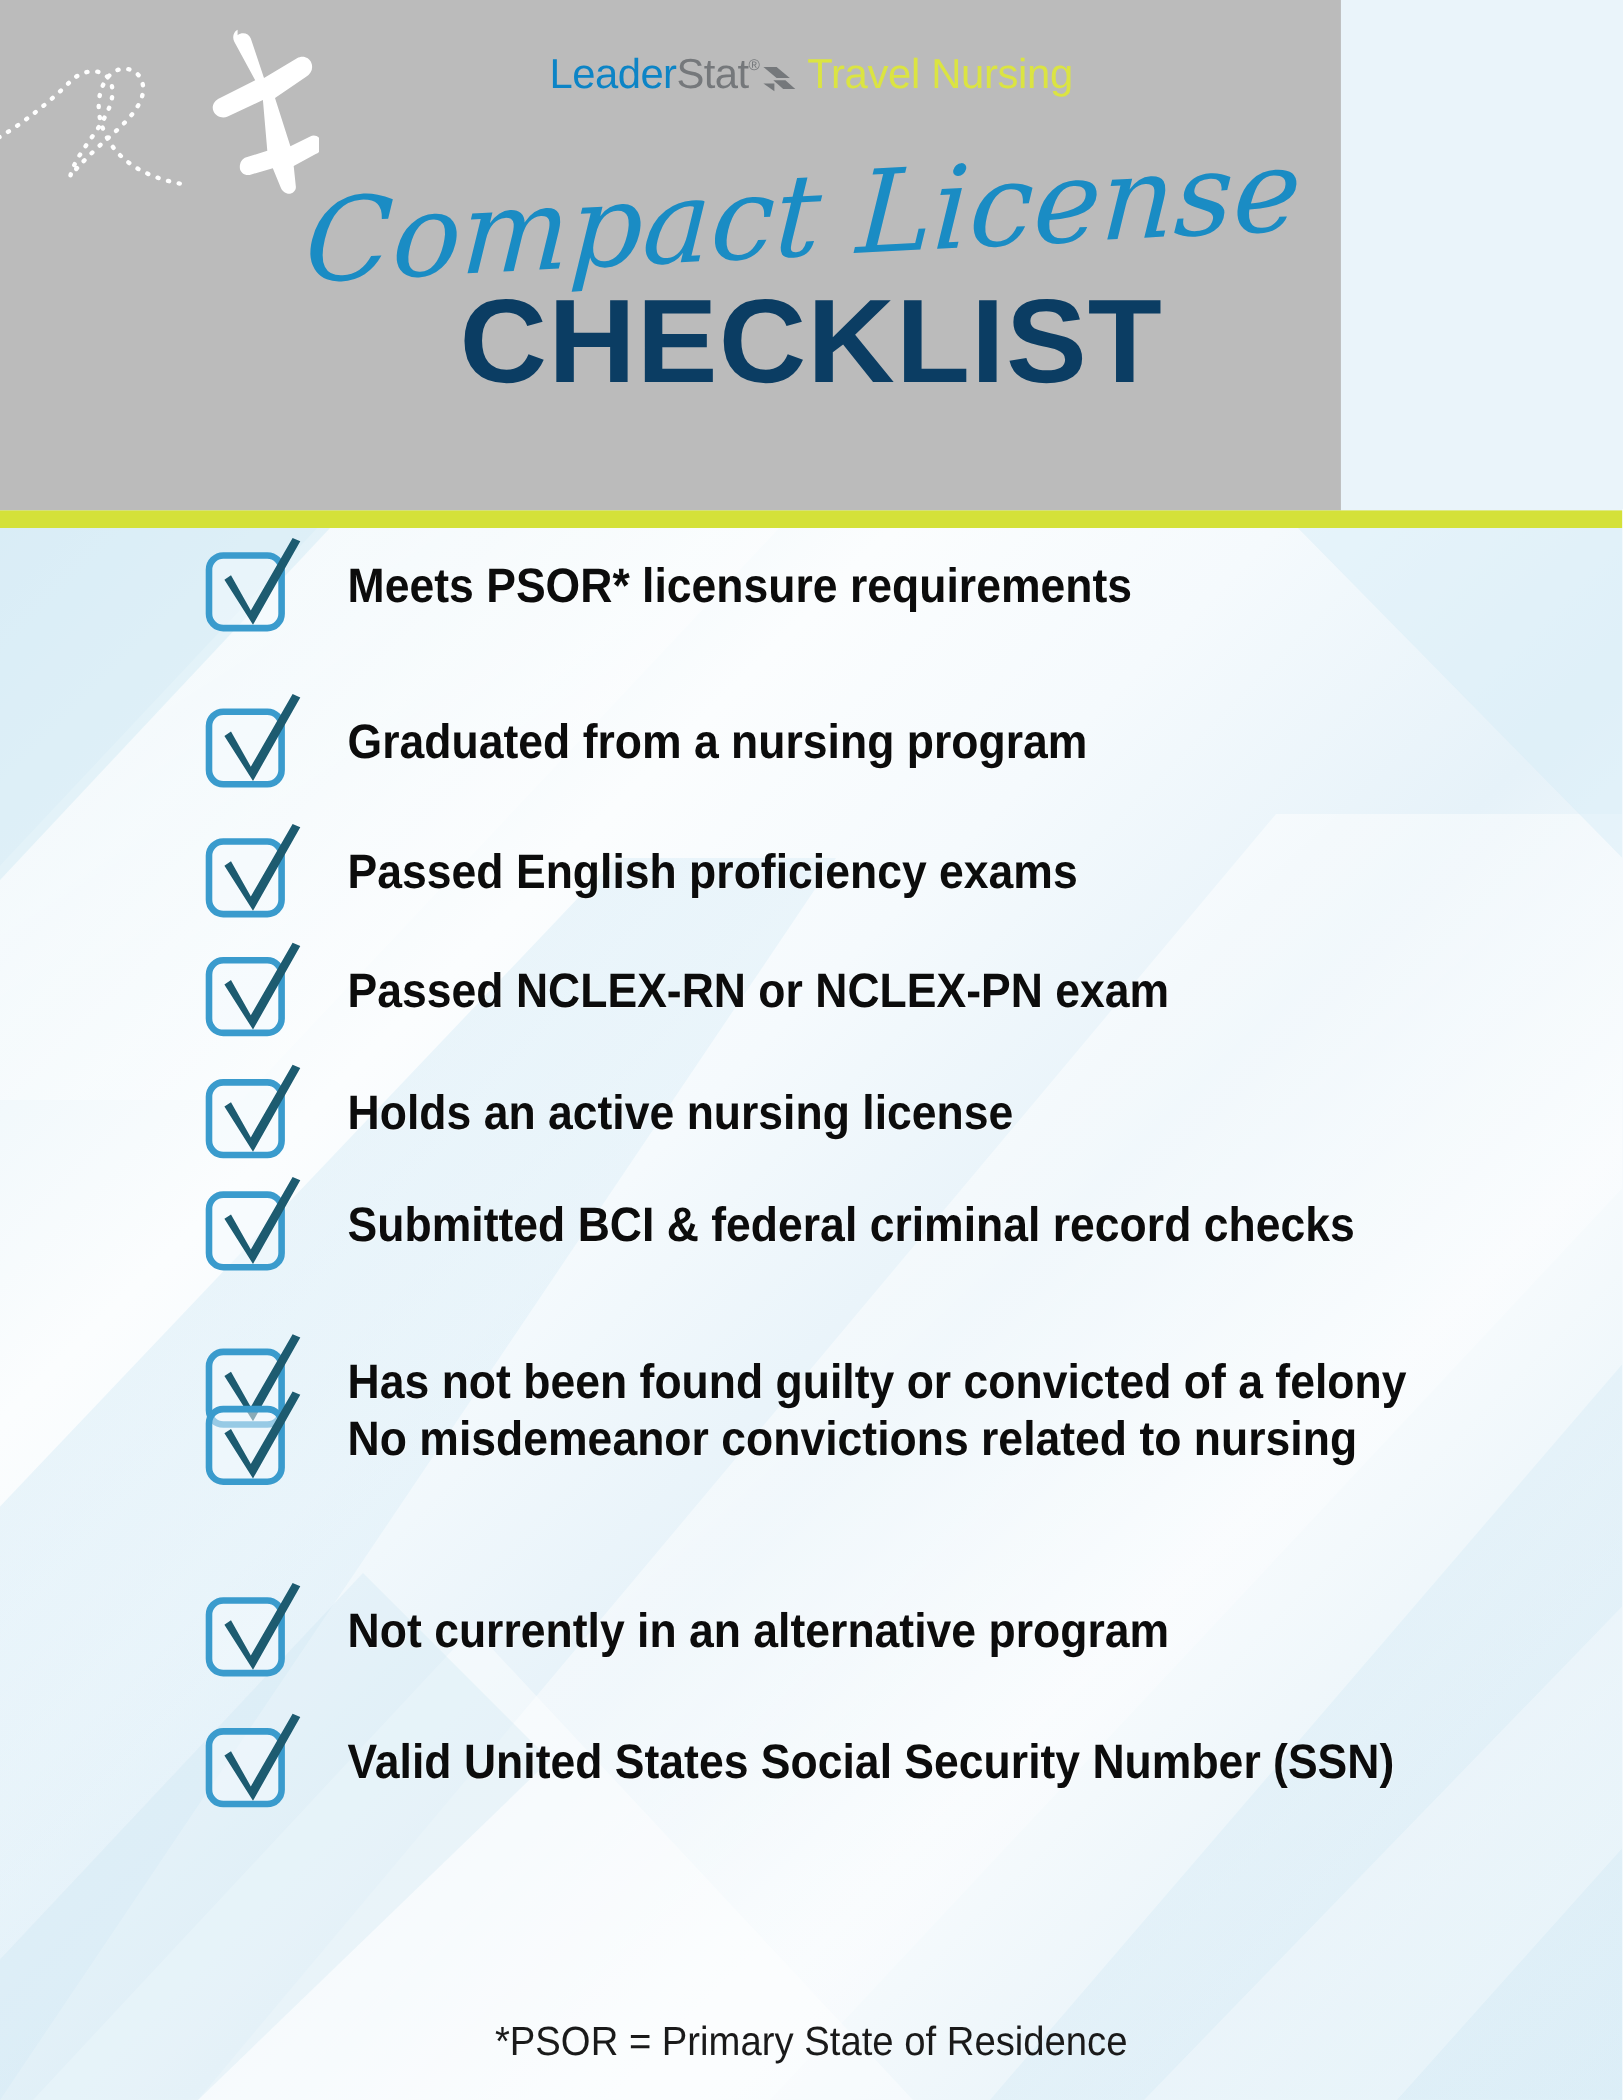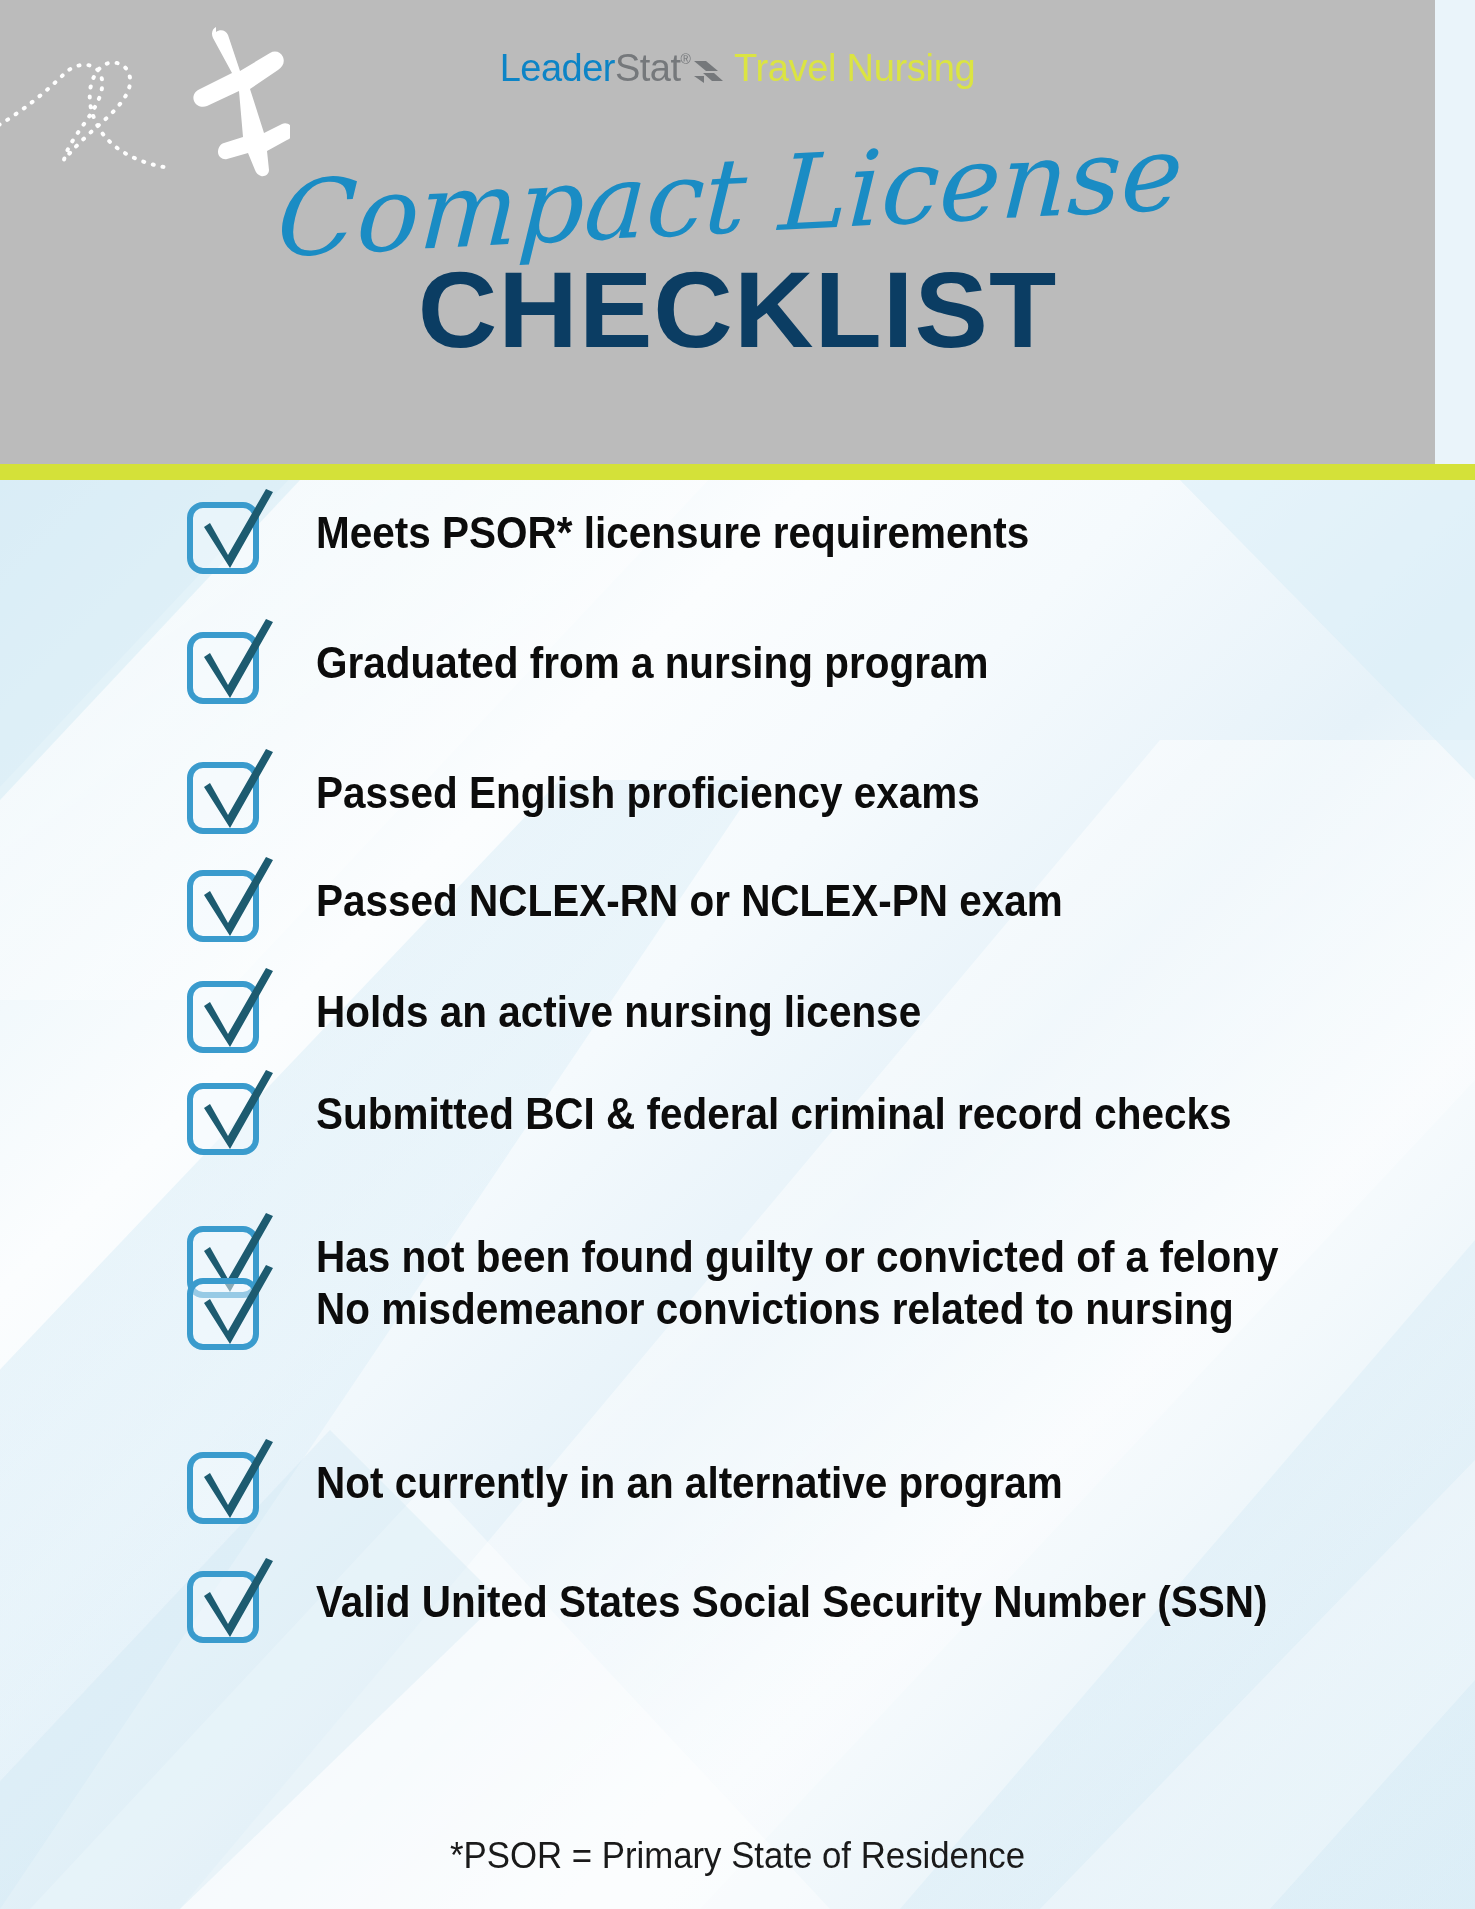--- a/index.html
+++ b/index.html
@@ -15,21 +15,21 @@
     width: 1475px;
     height: 1909px;
     overflow: hidden;
     background: #eaf4fa;
   }
 
   
   .header {
     position: absolute;
     top: 0; left: 0;
-    width: 1435px;
+    width: 1219px;
     height: 464px;
     background: #bbbbbb;
     overflow: hidden;
   }
   .header-rule {
     position: absolute;
     top: 464px; left: 0;
     width: 1475px;
     height: 16px;
     background: #d4e139;
@@ -261,21 +261,21 @@
       <div class="item" style="top:-2px">
         <div class="checkbox">
           <svg width="100" height="100" viewBox="0 0 100 100">
             <rect x="12" y="22" width="66" height="66" rx="13" ry="13" fill="#f4fafd" fill-opacity="0.5" stroke="#3a9bcd" stroke-width="6"></rect>
             <path d="M26 44 L32 40 L50 72 L88 6 L95 9 L52 85 Z" fill="#1d5b70"></path>
           </svg>
         </div>
         <div class="item-label">Meets PSOR* licensure requirements</div>
       </div>
 
-      <div class="item" style="top:128px">
+      <div class="item" style="top:140px">
         <div class="checkbox">
           <svg width="100" height="100" viewBox="0 0 100 100">
             <rect x="12" y="22" width="66" height="66" rx="13" ry="13" fill="#f4fafd" fill-opacity="0.5" stroke="#3a9bcd" stroke-width="6"></rect>
             <path d="M26 44 L32 40 L50 72 L88 6 L95 9 L52 85 Z" fill="#1d5b70"></path>
           </svg>
         </div>
         <div class="item-label">Graduated from a nursing program</div>
       </div>
 
       <div class="item" style="top:258px">

